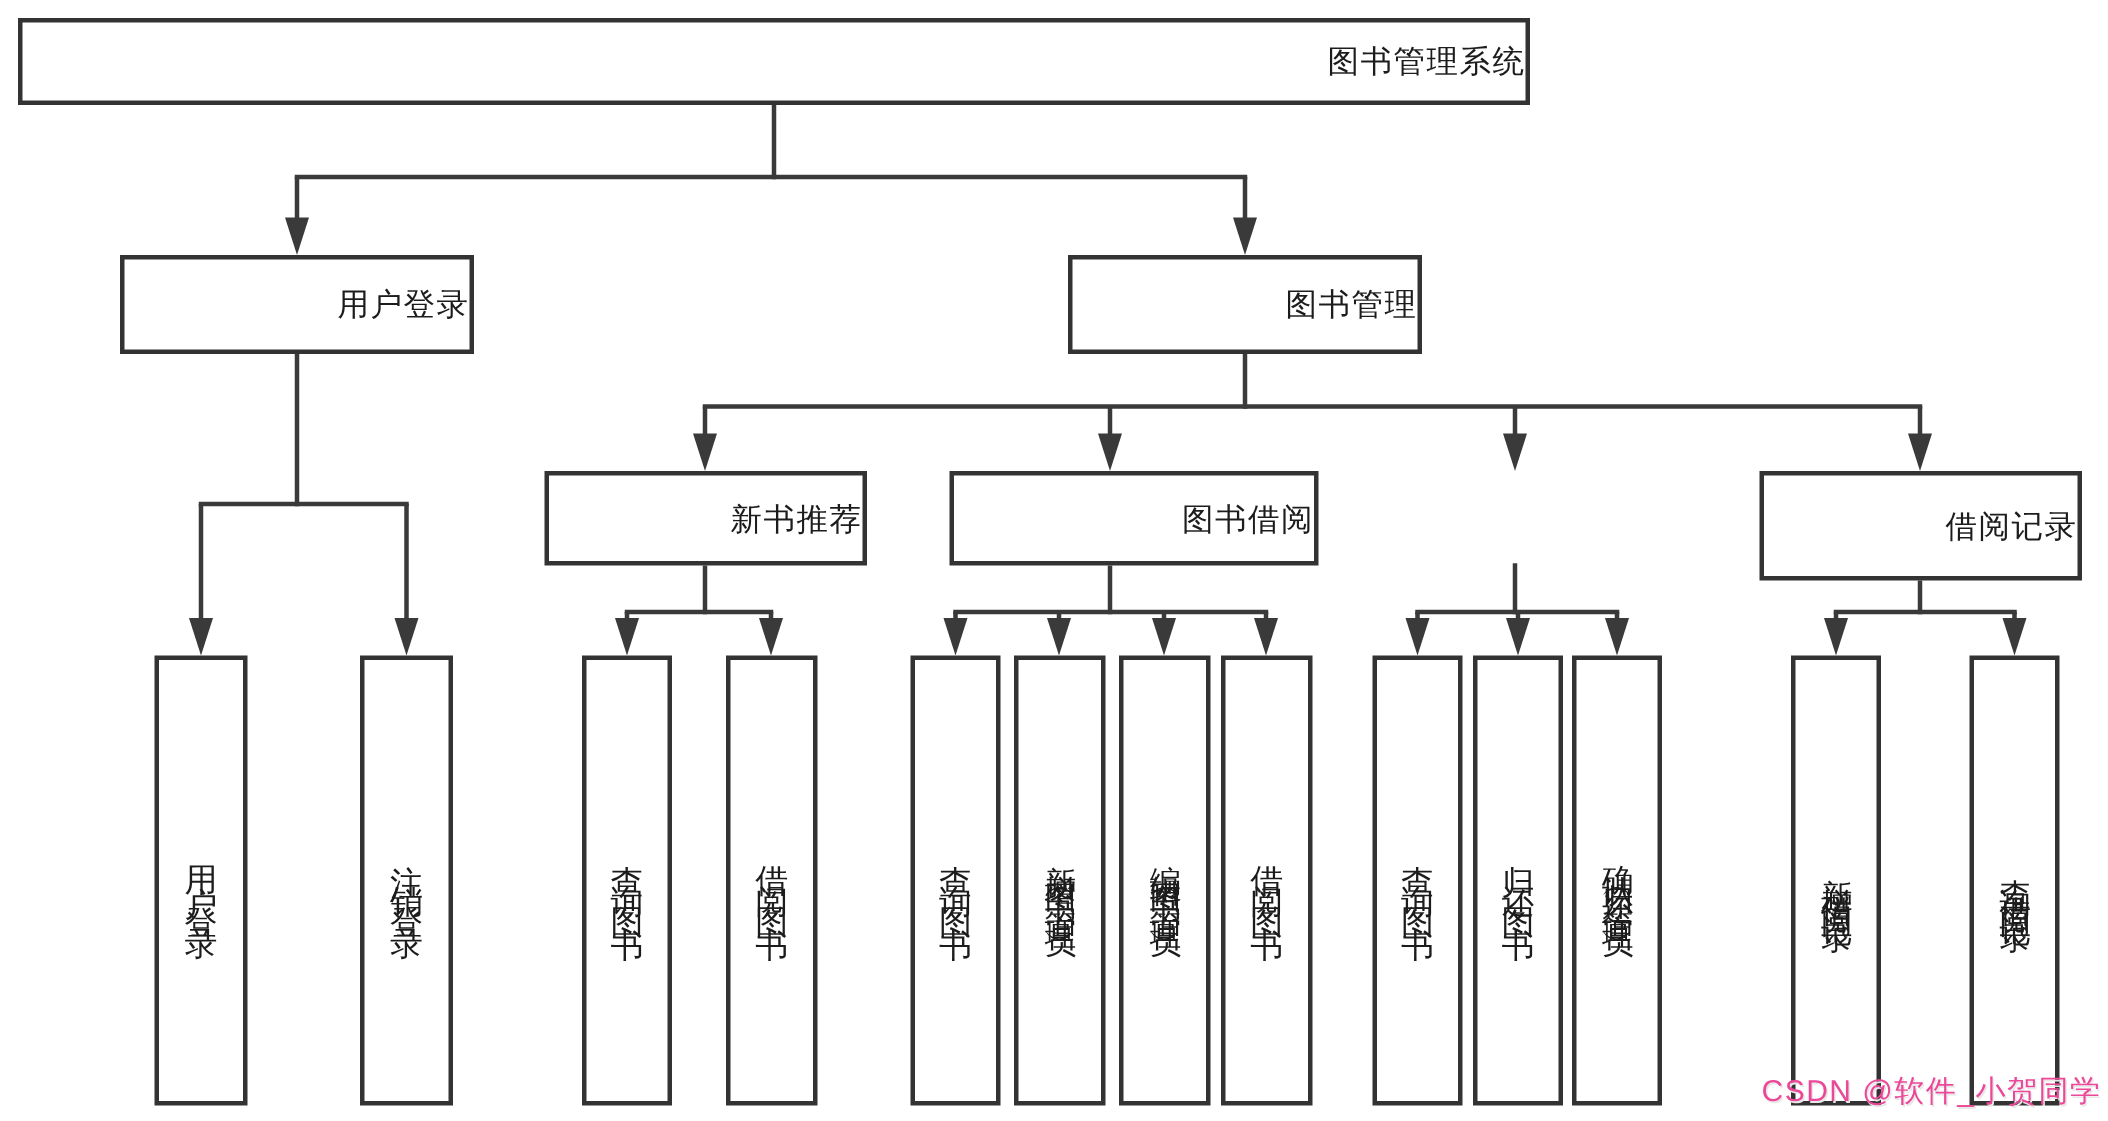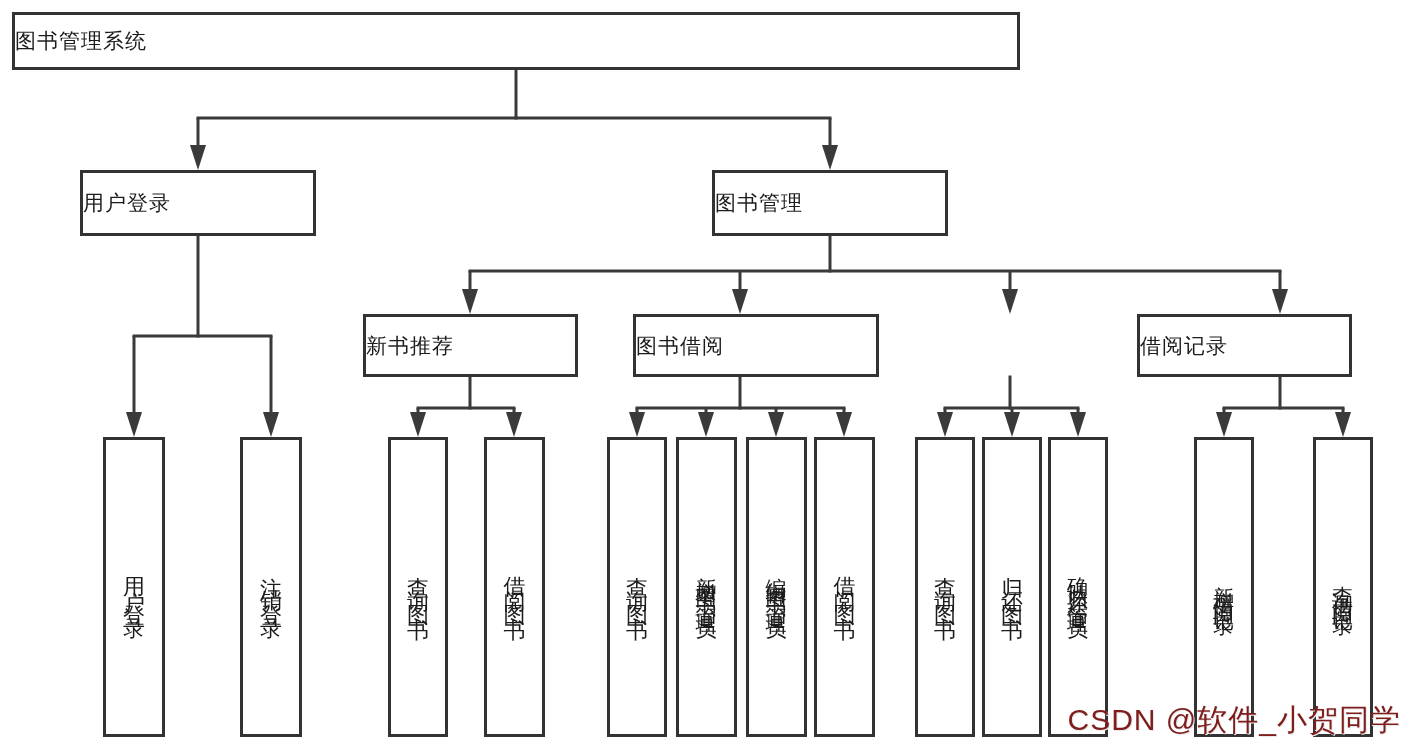--- a/index.html
+++ b/index.html
@@ -9,21 +9,21 @@
     background:#ffffff;
     font-family:"Liberation Sans","DejaVu Sans",sans-serif;
     color:#1c1c1c;
     overflow:hidden;
   }
   #conn{position:absolute;left:0;top:0;width:1405px;height:747px;}
   .node{
     position:absolute;
     background:#ffffff;
     border:3px solid #333333;
-    display:flex;align-items:center;justify-content:flex-start;
+    display:flex;align-items:center;justify-content:flex-end;
     box-sizing:border-box;
     font-size:21px;
     letter-spacing:1px;
     white-space:nowrap;
   }
   .leaf{
     position:absolute;
     top:437px;height:300px;
     background:#ffffff;
     border:3px solid #333333;
@@ -38,22 +38,22 @@
     line-height:1;
     color:#1c1c1c;
   }
   .vtext.tight{
     font-size:21px;
     letter-spacing:6px;
   }
   .watermark{
     position:absolute;
     right:4px;bottom:6px;
-    font-size:30px;
-    color:#7f1d1d;
+    font-size:20px;
+    color:#ec4899;
     letter-spacing:1px;
     text-shadow:1px 1px 0 #e8e8e8;
     text-align:right;
   }
 </style>
 </head>
 <body>
 
 <div class="canvas">
 
@@ -122,21 +122,21 @@
   <div class="node" style="left:712px;top:170px;width:236px;height:66px">
     <span>图书管理</span>
   </div>
 
   <div class="node" style="left:363px;top:314px;width:215px;height:63px">
     <span>新书推荐</span>
   </div>
   <div class="node" style="left:633px;top:314px;width:246px;height:63px">
     <span>图书借阅</span>
   </div>
-  <div class="node" style="left:1137px;top:314px;width:215px;height:63px">
+  <div class="node" style="left:1173px;top:314px;width:215px;height:73px">
     <span>借阅记录</span>
   </div>
 
   <div class="leaf" style="left:103px;width:62px">
     <span class="vtext">用户登录</span>
   </div>
   <div class="leaf" style="left:240px;width:62px">
     <span class="vtext">注销登录</span>
   </div>
 

